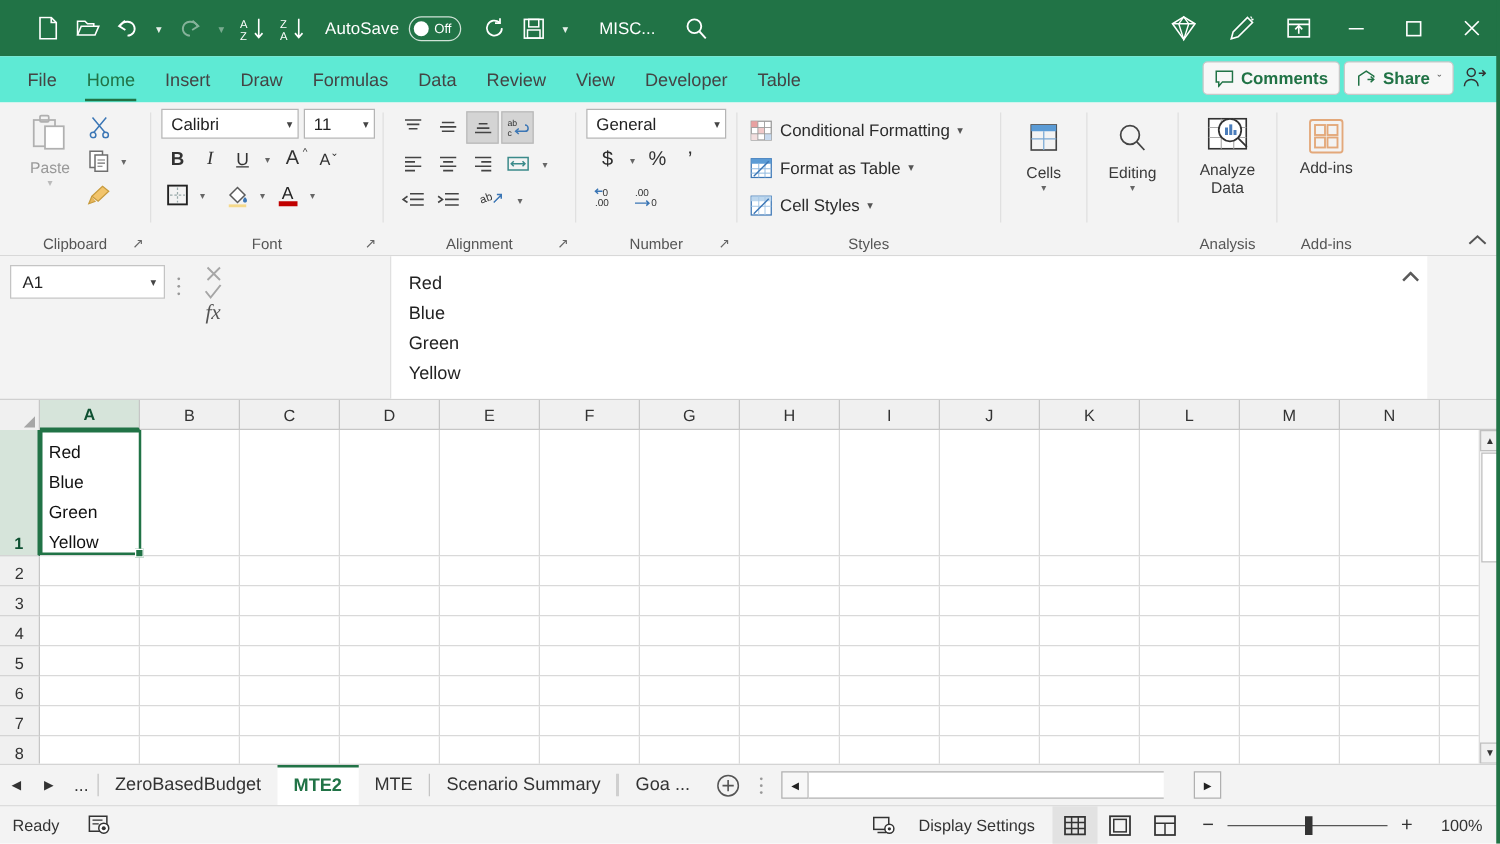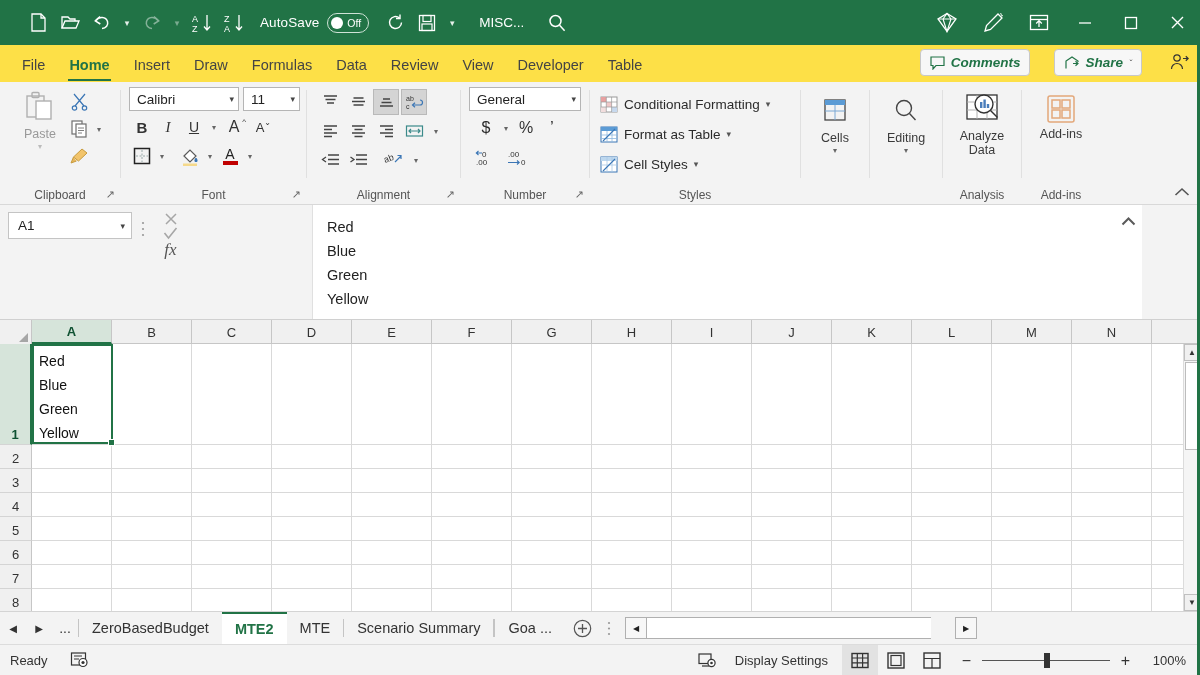--- a/index.html
+++ b/index.html
@@ -32,32 +32,32 @@
   .toggle .knob { width: 12px; height: 12px; border-radius: 50%; background: #fff; }
   .toggle .tgl-txt { font-size: 10.5px; color: #fff; }
   .title-text { font-size: 13.5px; margin-left: 18px; color: #fff; }
   .search-wrap { margin-left: 22px; display:flex; align-items:center; }
   .win-right { position: absolute; right: 0; top: 0; height: 45px; display: flex; align-items: center; }
   .win-icon { width: 46px; height: 45px; display:flex; align-items:center; justify-content:center; color:#fff; }
   .win-ctl { width: 46px; height: 45px; display:flex; align-items:center; justify-content:center; color:#fff; }
 
   
   .tabbar {
-    height: 37px; background: #fde047; display: flex; align-items: flex-end;
+    height: 37px; background: #5eead4; display: flex; align-items: flex-end;
     flex: 0 0 37px; padding-left: 10px; position: relative;
   }
   .tab {
     font-size: 14.5px; color: #444; padding: 0 12px; height: 34px; line-height: 34px;
     position: relative; white-space: nowrap;
   }
-  .tab.active { color: #217346; font-weight: bold; }
+  .tab.active { color: #217346; font-weight: normal; }
   .tab.active::after {
     content:""; position:absolute; left: 11px; right: 11px; bottom: 1px; height: 2.5px; background: #217346;
   }
-  .tabbar-right { position: absolute; right: 8px; top: 4px; display: flex; align-items: flex-start; gap: 24px; font-style: italic; }
+  .tabbar-right { position: absolute; right: 8px; top: 4px; display: flex; align-items: flex-start; gap: 3px; }
   .pill {
     height: 27px; border: 1px solid #c8c8c8; border-radius: 4px; background: #f7f7f7;
     display: flex; align-items: center; gap: 6px; padding: 0 9px; font-size: 13.5px; color: #217346; font-weight:bold;
   }
   .pill .pcaret { font-size: 9px; font-weight: normal; color:#555; }
   .tab-icon-btn { width: 26px; height: 27px; display:flex; align-items:center; justify-content:center; color:#333; }
 
   
   .ribbon {
     background: #f3f3f3; height: 123px; flex: 0 0 123px;

